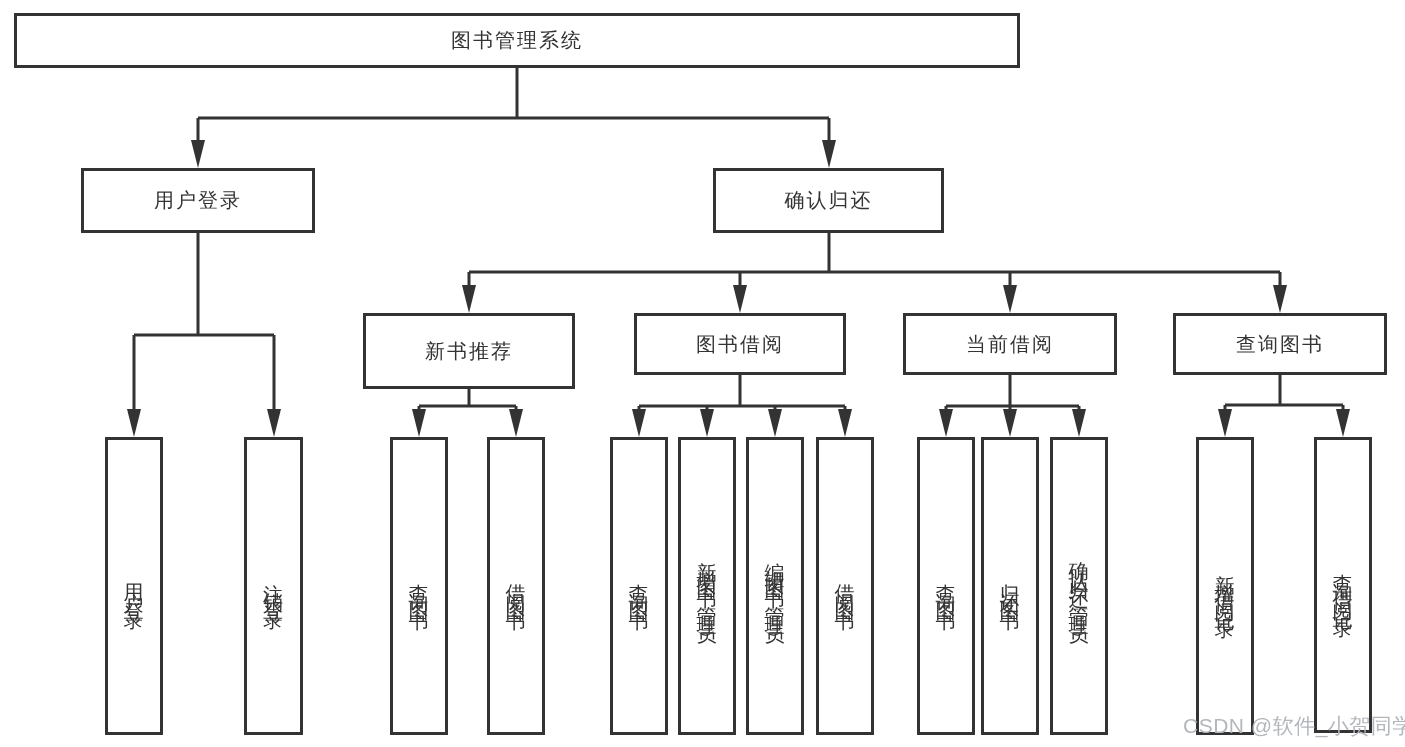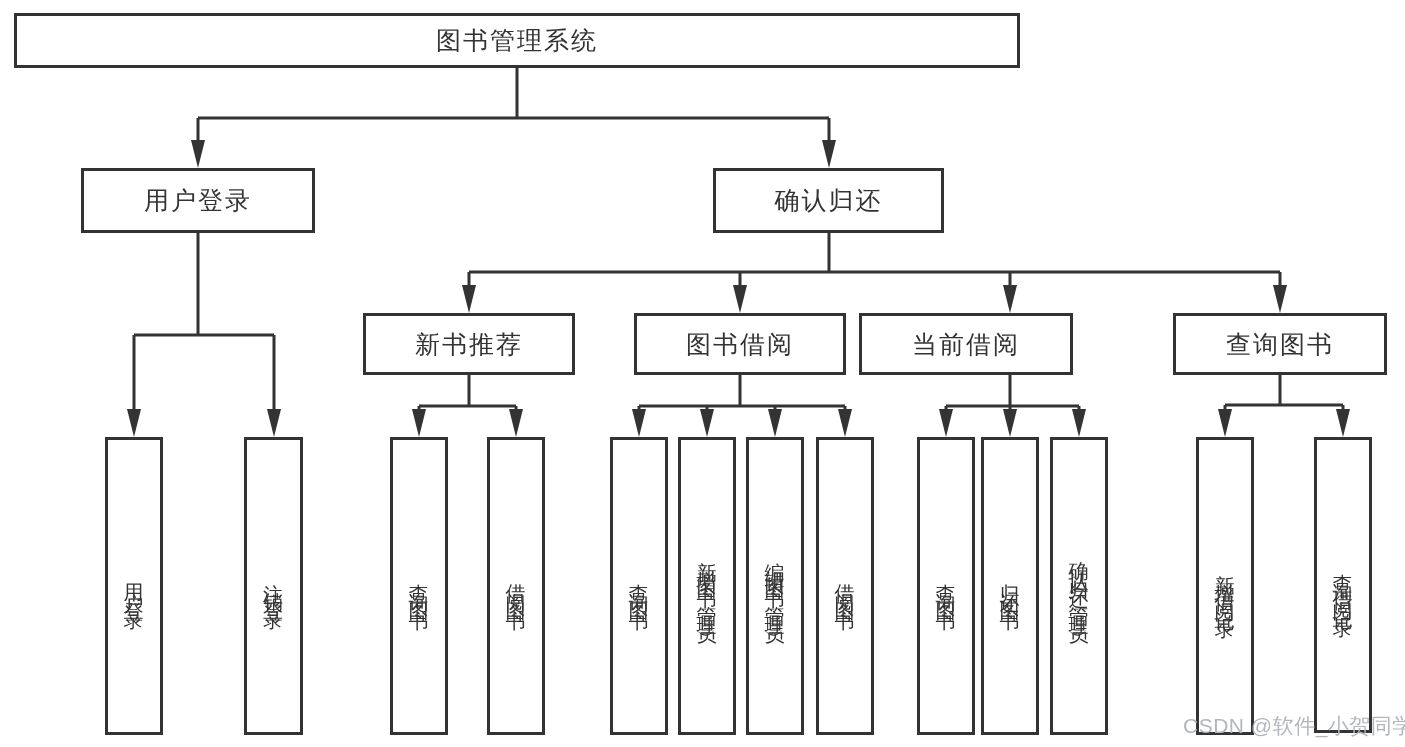--- a/index.html
+++ b/index.html
@@ -39,21 +39,21 @@
     box-sizing:border-box;
     border:3px solid var(--line);
     background:#ffffff;
     display:flex;
     align-items:center;
     justify-content:center;
     color:var(--text);
     z-index:2;
   }
   .node.h span{
-    font-size:25px;
+    font-size:20px;
     letter-spacing:2px;
     white-space:nowrap;
   }
   .node.v span{
     writing-mode:vertical-rl;
     text-orientation:mixed;
     font-size:20px;
     letter-spacing:9px;
     line-height:1;
     white-space:nowrap;
@@ -121,27 +121,27 @@
     <span>图书管理系统</span>
   </div>
 
   <div class="node h" style="left:81px;top:168px;width:234px;height:65px">
     <span>用户登录</span>
   </div>
   <div class="node h" style="left:713px;top:168px;width:231px;height:65px">
     <span>确认归还</span>
   </div>
 
-  <div class="node h" style="left:363px;top:313px;width:212px;height:62px">
+  <div class="node h" style="left:363px;top:313px;width:212px;height:76px">
     <span>新书推荐</span>
   </div>
   <div class="node h" style="left:634px;top:313px;width:212px;height:62px">
     <span>图书借阅</span>
   </div>
-  <div class="node h" style="left:859px;top:313px;width:214px;height:62px">
+  <div class="node h" style="left:903px;top:313px;width:214px;height:62px">
     <span>当前借阅</span>
   </div>
   <div class="node h" style="left:1173px;top:313px;width:214px;height:62px">
     <span>查询图书</span>
   </div>
 
   <div class="node v" style="left:105px;top:437px;width:58px;height:298px">
     <span>用户登录</span>
   </div>
   <div class="node v" style="left:244px;top:437px;width:59px;height:298px">

